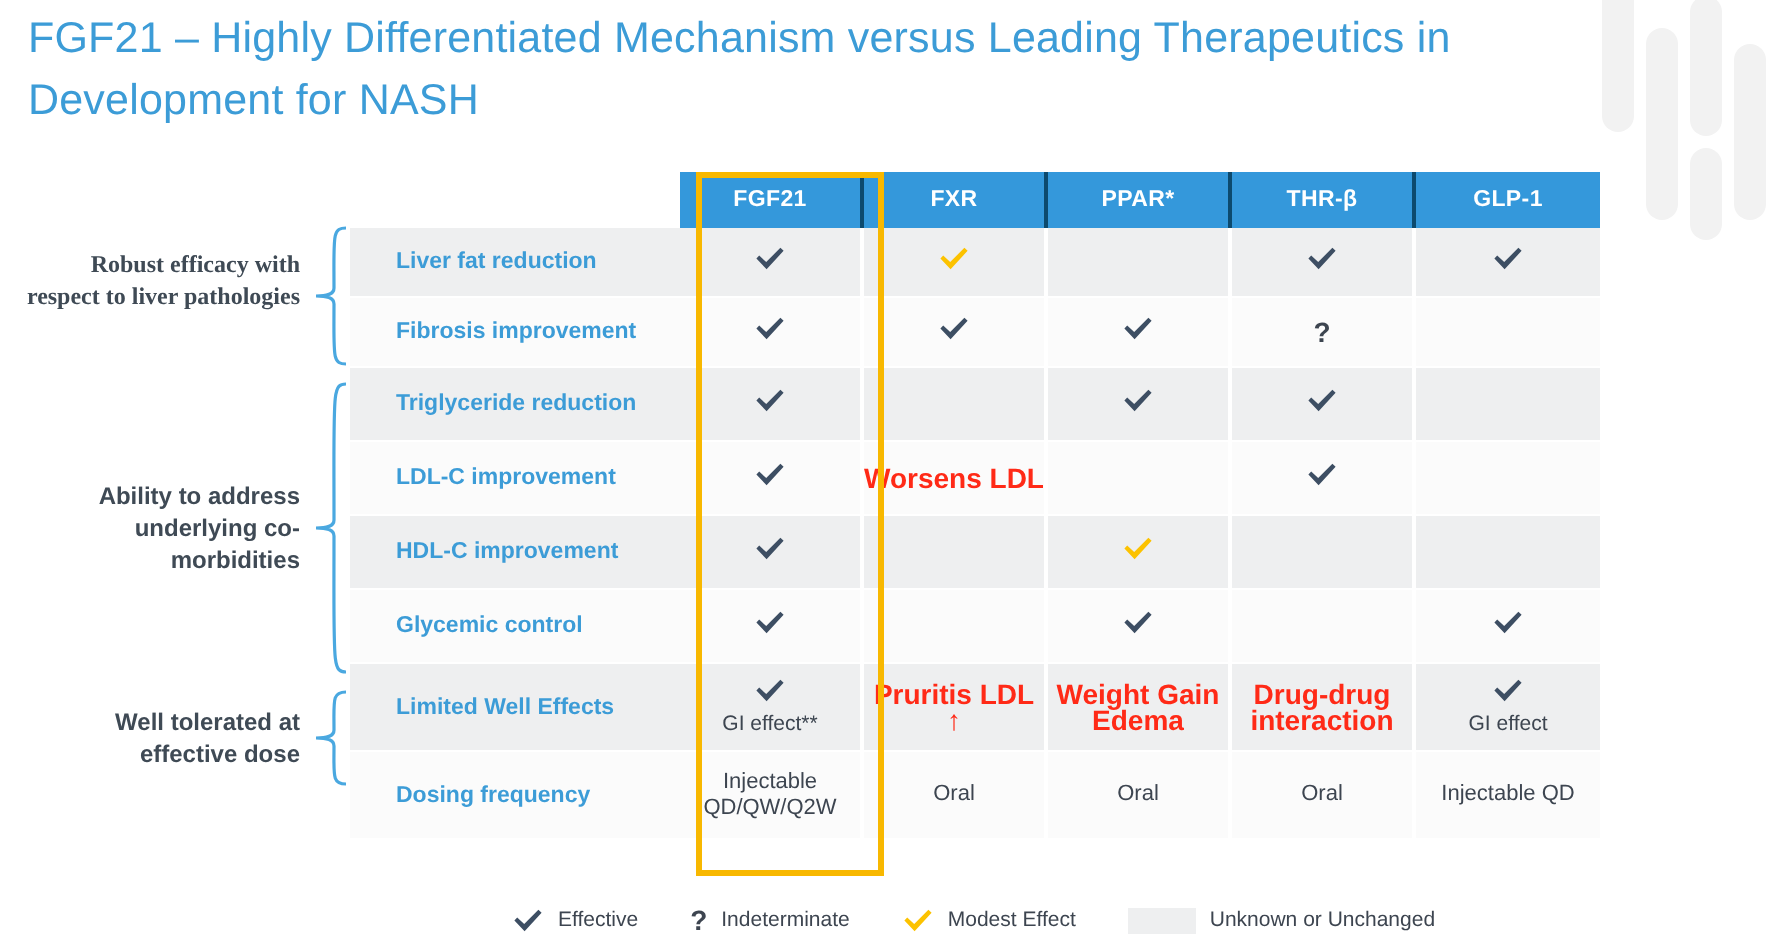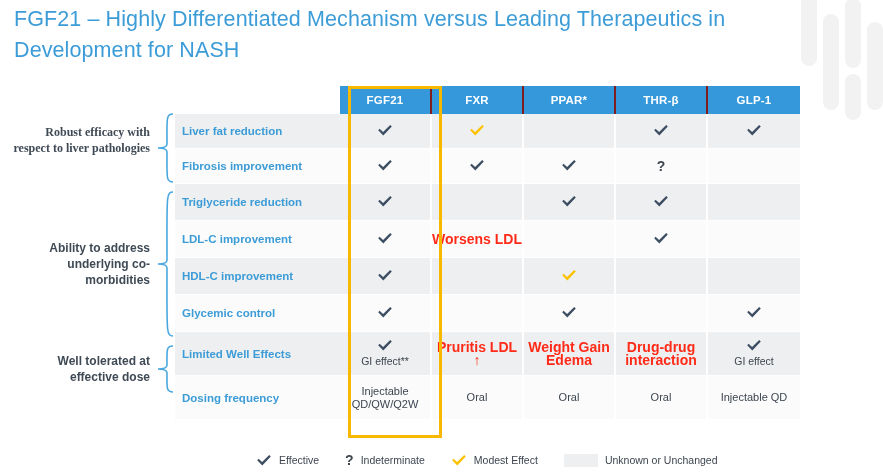--- a/index.html
+++ b/index.html
@@ -27,29 +27,29 @@
     font-weight:400;letter-spacing:0.1px;
   }
 
   .tablewrap{position:absolute;left:175px;top:86px;width:625px;}
 
   .hdr{display:flex;height:28px;}
   .hdr .spacer{width:165px;flex:0 0 165px;background:#ffffff;}
   .hdr .hcell{
     flex:0 0 92px;width:92px;background:#3498db;color:#ffffff;
     font-size:11.5px;font-weight:bold;display:flex;align-items:center;
-    justify-content:center;border-right:2px solid #7f1d1d;
+    justify-content:center;border-right:2px solid #0c4a6e;
     box-sizing:border-box;letter-spacing:.2px;
   }
   .hdr .hcell:last-child{border-right:none;}
 
   .row{display:flex;border-bottom:1px solid #ffffff;box-sizing:border-box;}
   .row .lbl{
     flex:0 0 165px;width:165px;display:flex;align-items:center;
-    padding-left:7px;box-sizing:border-box;
+    padding-left:23px;box-sizing:border-box;
     color:#3c9cd7;font-size:11.5px;font-weight:bold;
   }
   .row .cell{
     flex:0 0 92px;width:92px;box-sizing:border-box;
     display:flex;flex-direction:column;align-items:center;justify-content:center;
     border-right:2px solid #ffffff;
     font-size:11px;color:#3d4550;text-align:center;line-height:13px;
   }
   .row .cell:last-child{border-right:none;}
 

